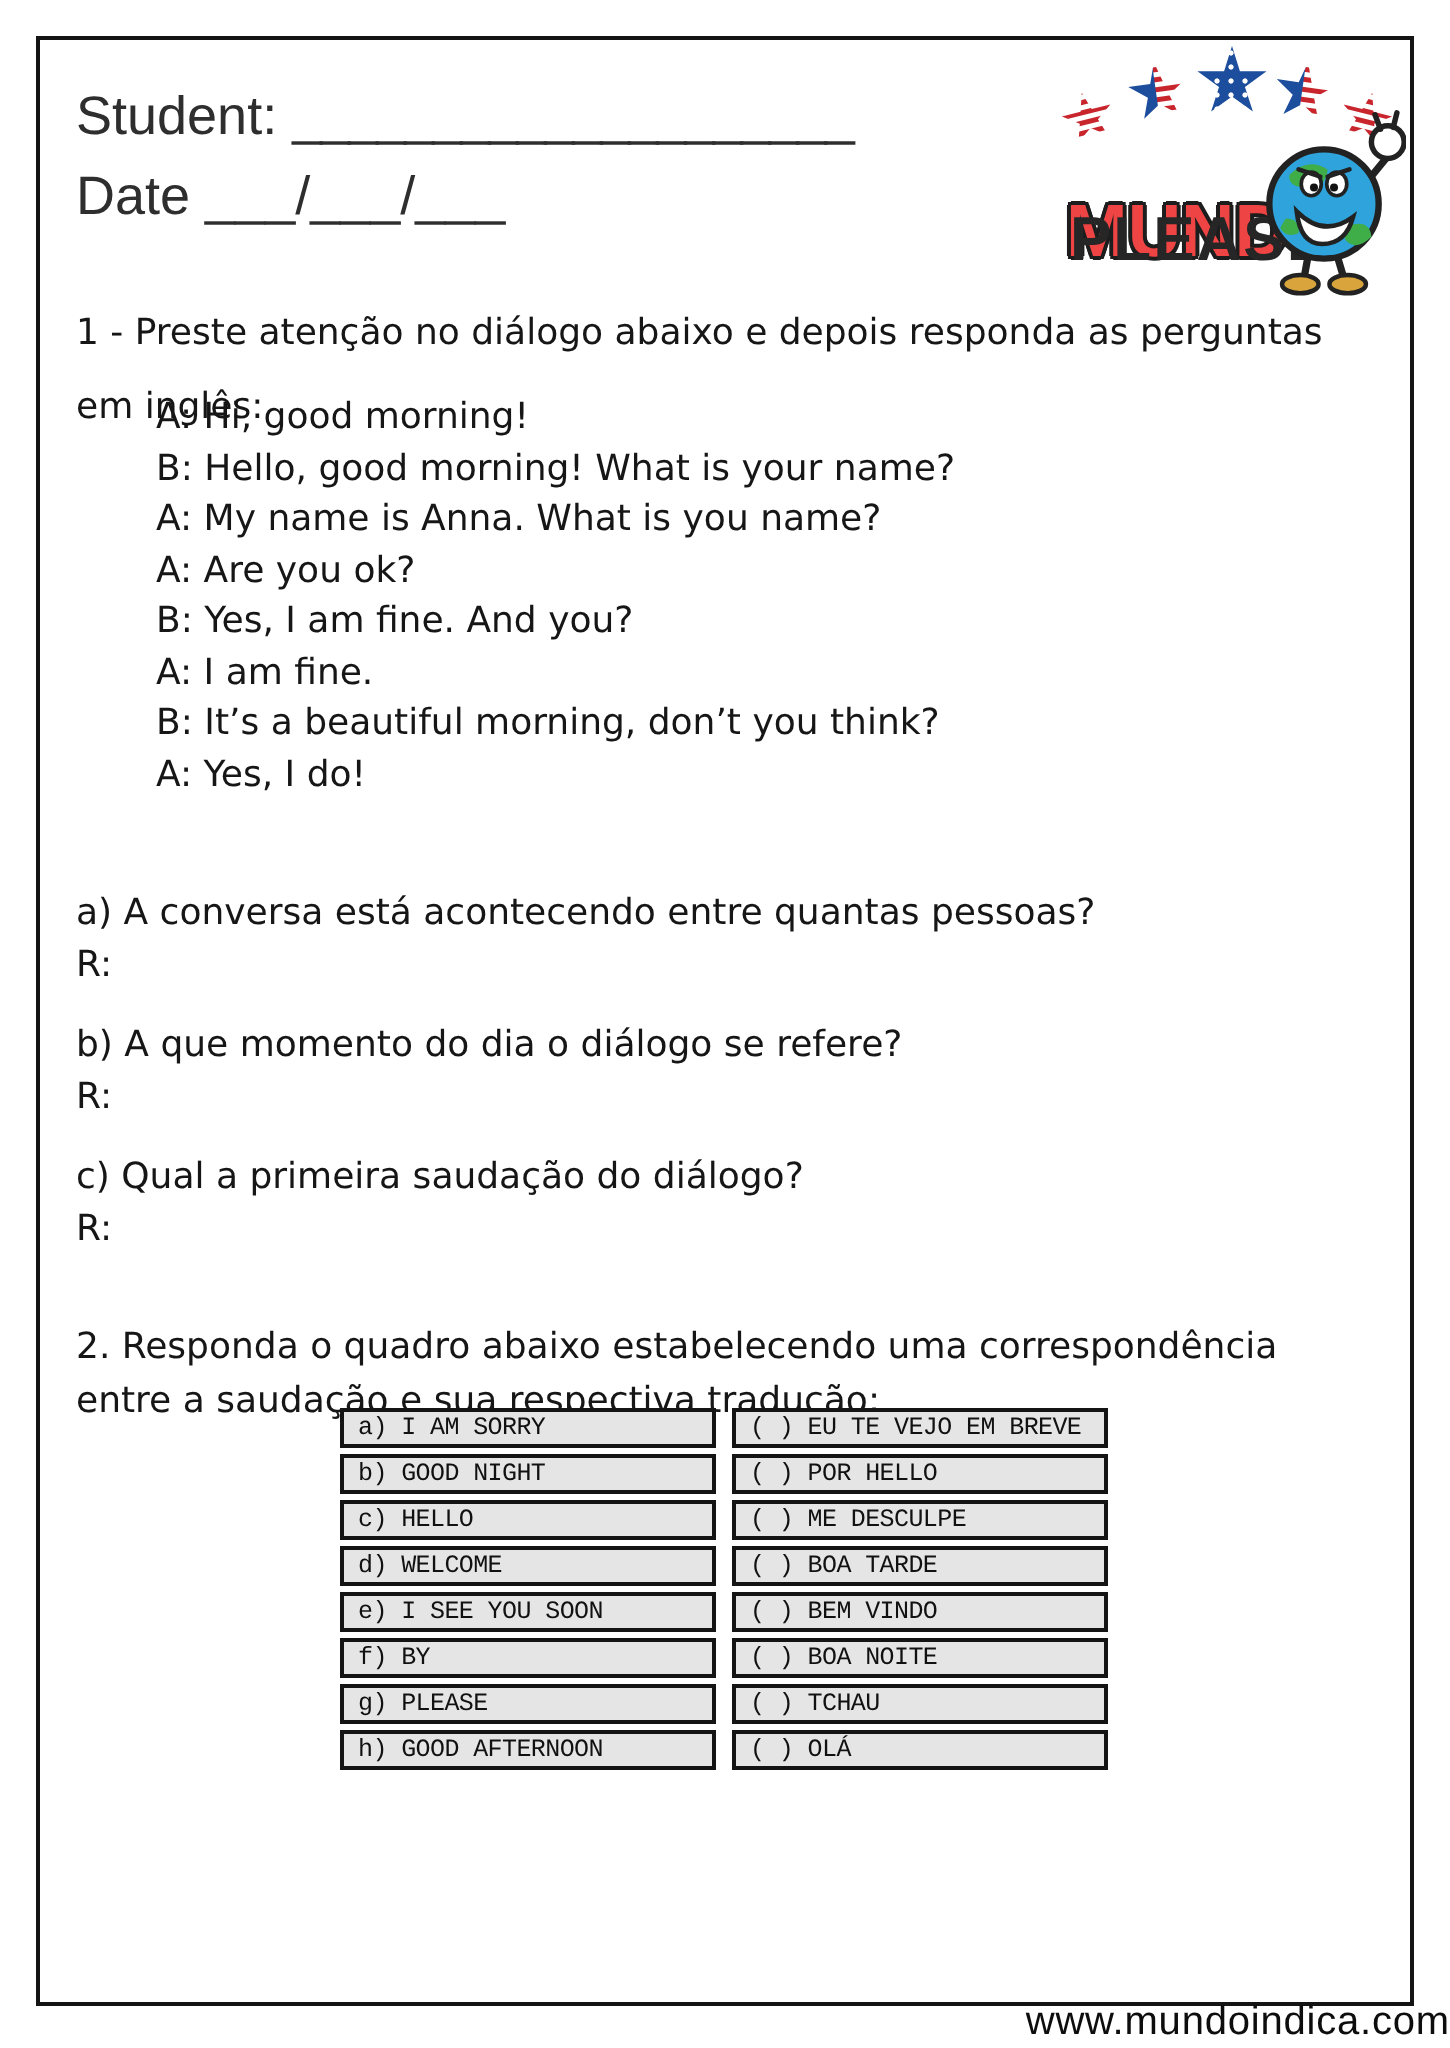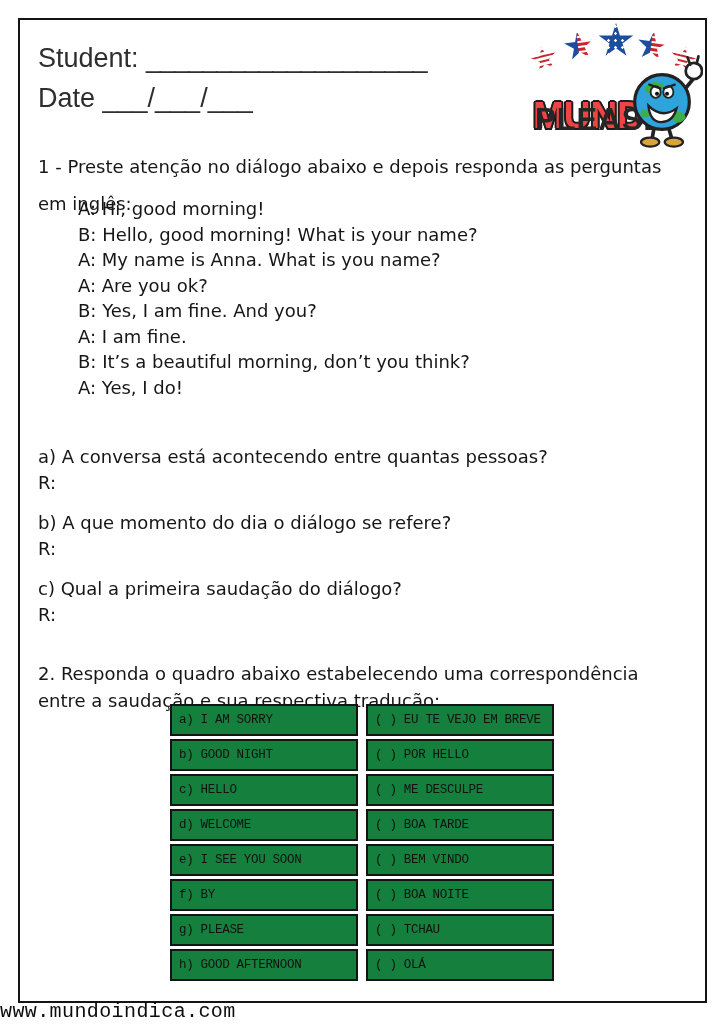--- a/index.html
+++ b/index.html
@@ -46,28 +46,28 @@
   
   .intro1{position:absolute;left:18px;top:110px;width:642px;font-size:18px;line-height:37px;}
   .dialogue{position:absolute;left:18px;top:176px;font-size:18px;line-height:25.5px;margin-left:40px;}
   .questions{position:absolute;left:18px;top:424px;font-size:18px;line-height:26px;}
   .q-block{margin-bottom:14px;}
   .intro2{position:absolute;left:18px;top:622px;width:642px;font-size:18px;line-height:27px;}
 
   
   .match-table{position:absolute;left:150px;top:684px;width:384px;
         display:grid;grid-template-columns:188px 188px;column-gap:8px;row-gap:3px;}
-  .cell{height:32px;border:2px solid #141414;box-sizing:border-box;
-        display:flex;align-items:center;padding-left:7px;background:#15803d;
+  .cell{height:20px;border:2px solid #141414;box-sizing:border-box;
+        display:flex;align-items:center;padding-left:7px;background:#e5e5e5;
         font-family:"Liberation Mono",monospace;font-size:12.5px;
         letter-spacing:-0.3px;white-space:nowrap;color:#111;}
 
-  .footer{position:absolute;left:0;right:0;top:1000px;text-align:left;
-        font-family:Liberation Mono, monospace;font-size:20px;
-        letter-spacing:0.4px;color:#0d0d0d;}
+  .footer{position:absolute;left:0;right:0;top:1000px;text-align:right;
+        font-family:Liberation Sans, sans-serif;font-size:20px;
+        letter-spacing:0.4px;color:#0d0d0d;padding-left:20px;}
 </style>
 </head>
 <body>
 
 <div class="page">
   <div class="frame">
 
     <div class="student-block">
       <div><span>Student:</span> <span class="blank">____________________</span></div>
       <div>Date ___/___/___</div>

